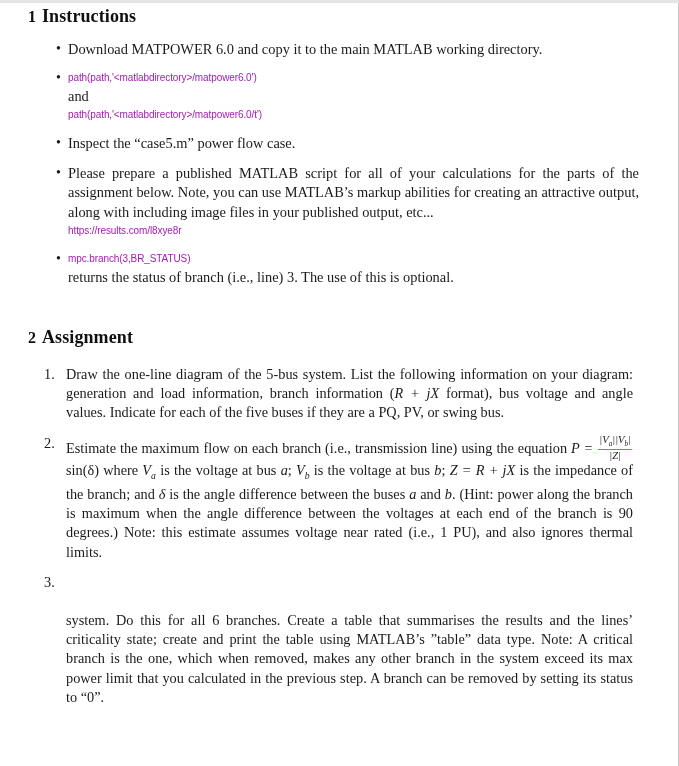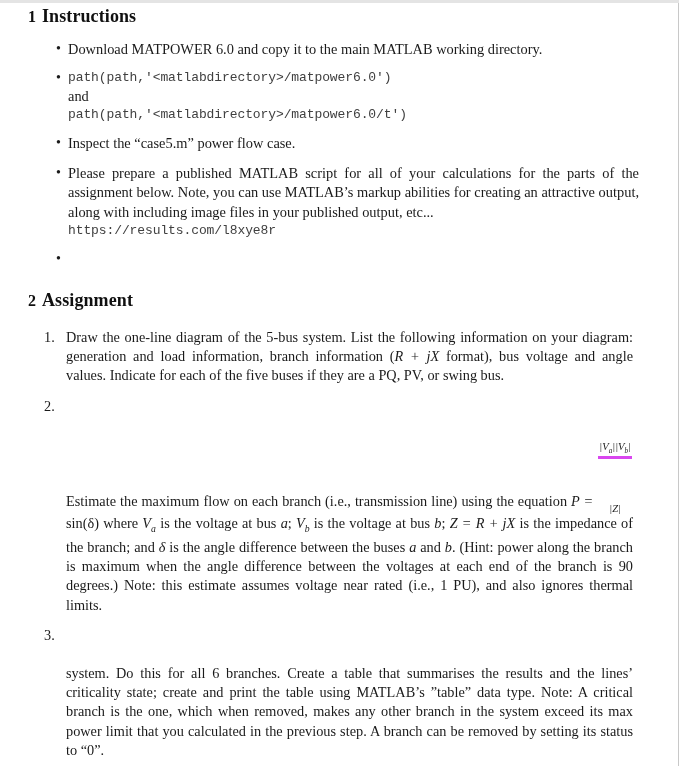--- a/index.html
+++ b/index.html
@@ -79,25 +79,25 @@
     content: "\2022";
     position: absolute;
     left: 56px;
     top: -1px;
     font-size: 14px;
     color: #1a1a1a;
   }
   .bul-gap { height: 10px; }
 
   .code {
-    font-family: Liberation Mono, monospace;
-    font-size: 13px;
+    font-family: Liberation Sans, sans-serif;
+    font-size: 10px;
     line-height: 18px;
     letter-spacing: -0.1px;
-    color: #404040;
+    color: #a21caf;
     white-space: pre;
   }
   .plain-line {
     font-size: 14.4px;
     line-height: 19px;
   }
 
   
   ol.numbers {
     list-style: none;
@@ -118,34 +118,33 @@
     left: 44px;
     top: 0;
     font-size: 14.3px;
   }
   .num-gap { height: 11px; }
 
   
   .math {
     font-family: "Liberation Serif", "DejaVu Serif", serif;
     font-style: italic;
-    margin-top: 44px;
   }
   .math-up { font-style: normal; }
   .frac {
     display: inline-block;
     vertical-align: -0.55em;
     text-align: center;
     font-size: 0.74em;
     line-height: 1.08;
     margin: 0 1px;
   }
   .frac .numer {
     display: block;
-    border-bottom: 3px solid #d946ef;
+    border-bottom: 1px solid #d946ef;
     padding: 0 1px;
   }
   .frac .denom {
     display: block;
     padding: 0 1px;
   }
   sub { font-size: 0.68em; }
 
   .pagebreak-gap { height: 38px; }
 
@@ -196,20 +195,22 @@
       <div class="bul-gap"></div>
 
       <li>
         <span>Please prepare a published MATLAB script for all of your calculations for the parts of the assignment below. Note, you can use MATLAB’s markup abilities for creating an attractive output, along with including image files in your published output, etc...</span>
         <div class="code">https://results.com/l8xye8r</div>
       </li>
 
       <div class="bul-gap"></div>
 
       <li>
+        <div class="code">mpc.branch(3,BR_STATUS)</div>
+        <div class="plain-line">returns the status of branch (i.e., line) 3. The use of this is optional.</div>
       </li>
 
     </ul>
 
     <div style="height:40px"></div>
 
     <div class="section-head" id="sec-assignment">
       <span class="num">2</span>
       <span class="title">Assignment</span>
     </div>

